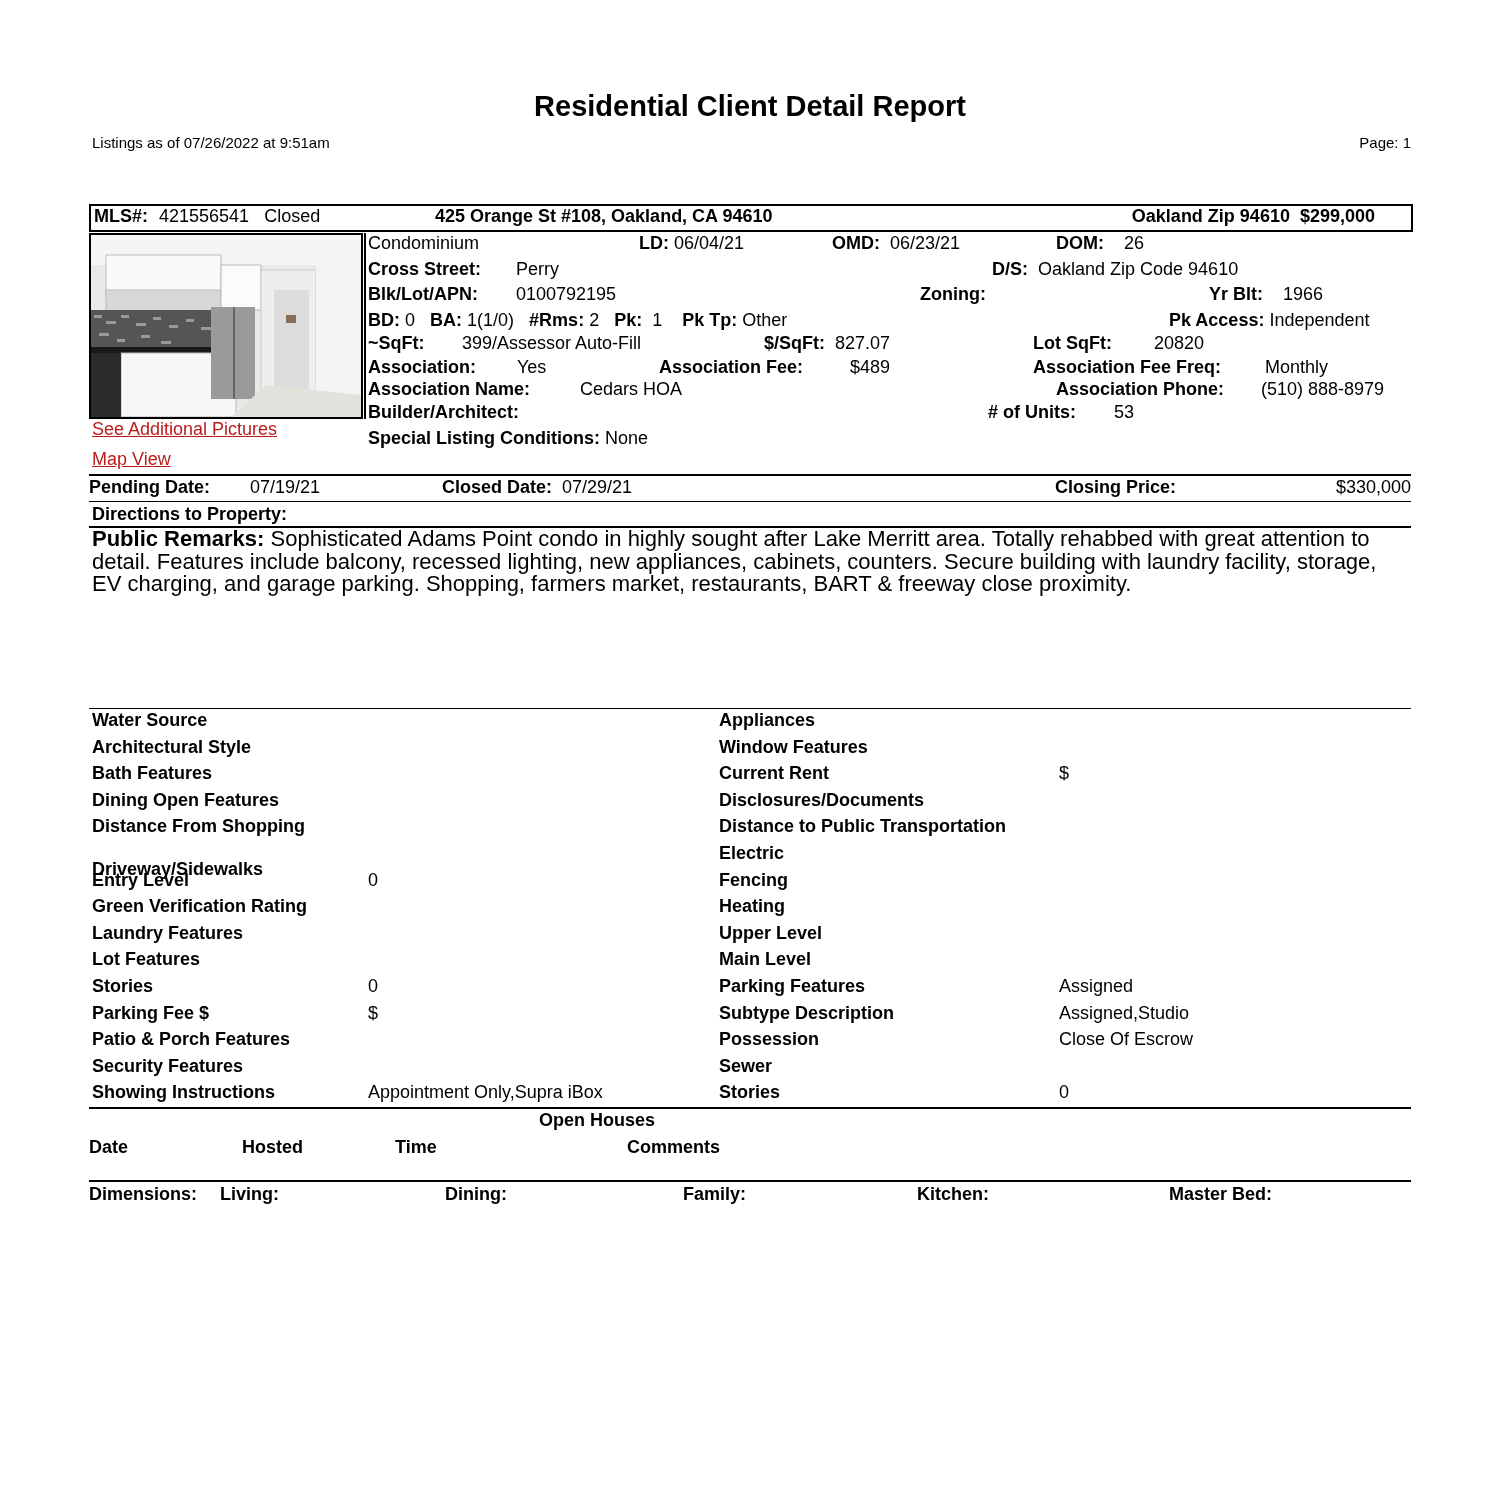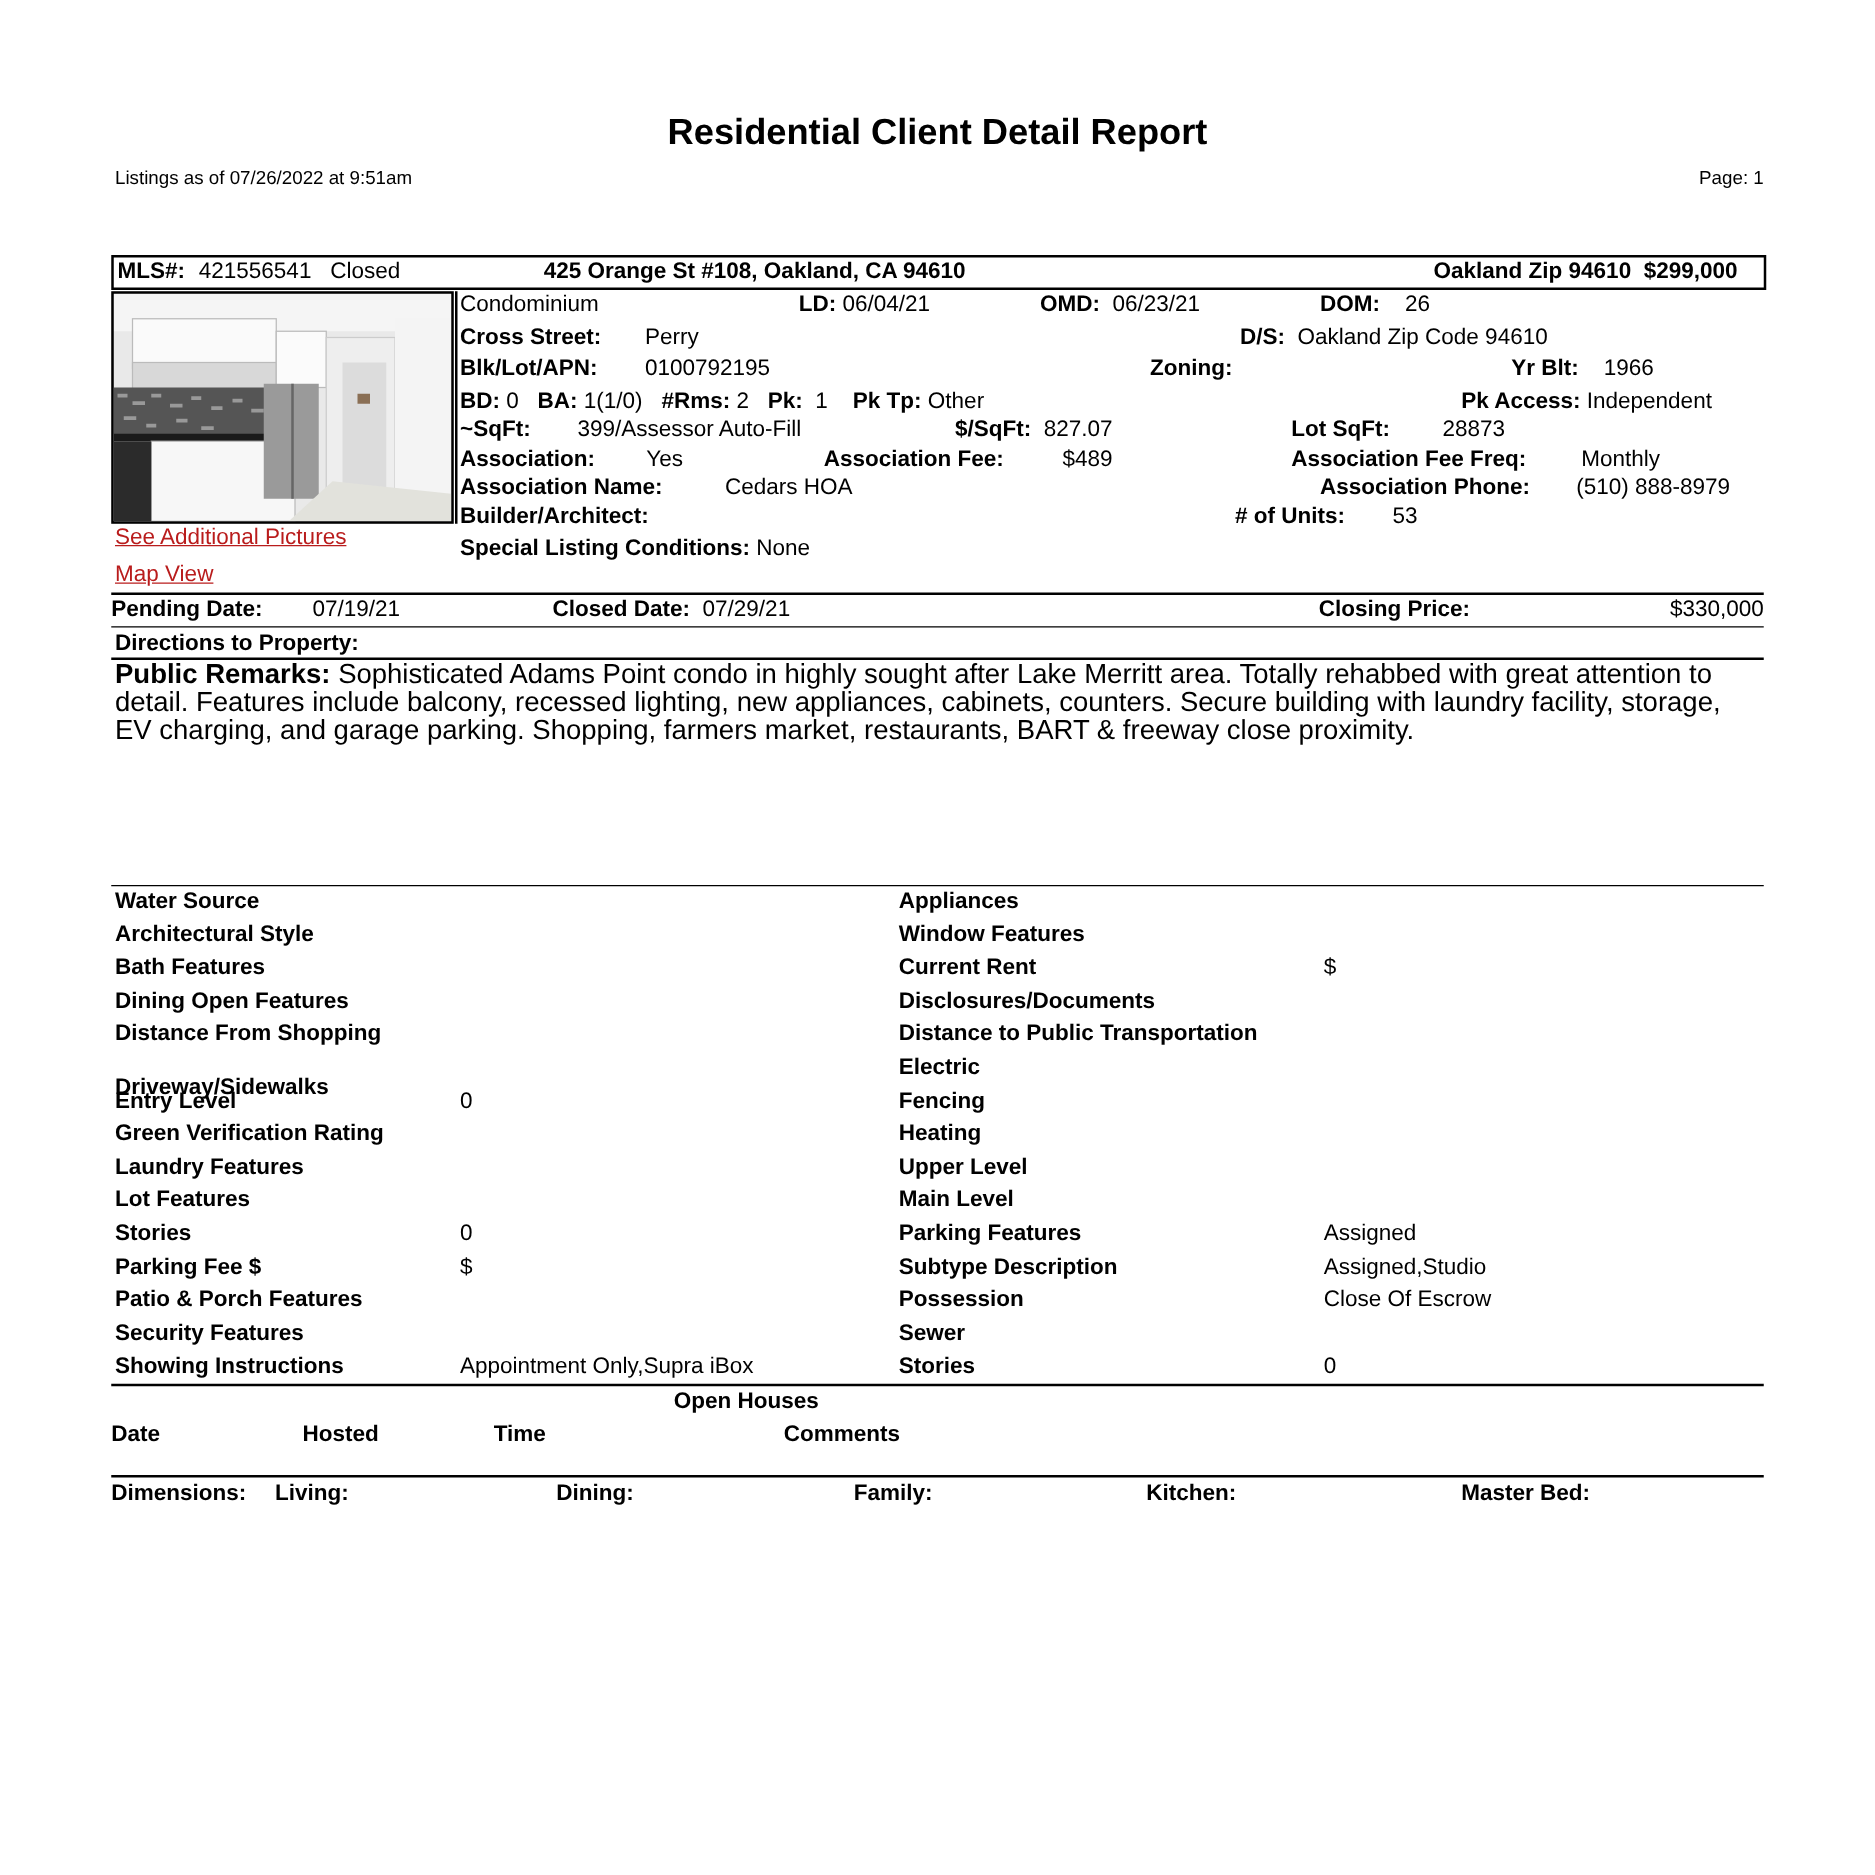--- a/index.html
+++ b/index.html
@@ -23,21 +23,21 @@
 <div class="abs small" style="left:92px; top:134px;">Listings as of 07/26/2022 at  9:51am</div>
 <div class="abs small" style="right:89px; top:134px;">Page: 1</div>
 
 <div class="header-box"></div>
 <div class="abs f18" style="left:94px; top:206px;">
   <span class="b">MLS#:</span>
   <span style="margin-left:6px;">421556541</span>
   <span style="margin-left:10px;">Closed</span>
 </div>
 <div class="abs f18 b" style="left:435px; top:206px;">425 Orange St #108, Oakland, CA 94610</div>
-<div class="abs f18 b" style="right:110px; top:206px; white-space:pre;text-align:right;">Oakland Zip 94610  $299,000</div>
+<div class="abs f18 b" style="right:125px; top:206px; white-space:pre;text-align:right;">Oakland Zip 94610  $299,000</div>
 
 <div class="photo">
   <svg width="270" height="182" viewBox="0 0 270 182">
     <rect x="0" y="0" width="270" height="182" fill="#e9e9e9"></rect>
     <rect x="0" y="0" width="270" height="30" fill="#f5f5f5"></rect>
     <rect x="15" y="20" width="115" height="40" fill="#fafafa" stroke="#bbb"></rect>
     <rect x="15" y="55" width="115" height="25" fill="#d8d8d8" stroke="#bbb"></rect>
     <rect x="130" y="30" width="40" height="45" fill="#fbfbfb" stroke="#bbb"></rect>
     <rect x="0" y="75" width="130" height="40" fill="#555"></rect>
     <g fill="#999">
@@ -87,21 +87,21 @@
   <span class="b">BD:</span> <span>0</span>&nbsp;&nbsp;
   <span class="b">BA:</span> <span>1(1/0)</span>&nbsp;&nbsp;
   <span class="b">#Rms:</span> <span>2</span>&nbsp;&nbsp;
   <span class="b">Pk:</span>&nbsp; <span>1</span>&nbsp;&nbsp;&nbsp;
   <span class="b">Pk Tp:</span> <span>Other</span>
 </div>
 <div class="abs f18" style="left:1169px; top:310px;"><span class="b">Pk Access:</span> <span>Independent</span></div>
 
 <div class="abs f18" style="left:368px; top:333px;"><span class="b">~SqFt:</span><span style="position:absolute; left:94px;">399/Assessor Auto-Fill</span></div>
 <div class="abs f18" style="left:764px; top:333px;"><span class="b">$/SqFt:</span>&nbsp; <span>827.07</span></div>
-<div class="abs f18" style="left:1033px; top:333px;"><span class="b">Lot SqFt:</span><span style="position:absolute; left:121px;">28873</span></div>
+<div class="abs f18" style="left:1033px; top:333px;"><span class="b">Lot SqFt:</span><span style="position:absolute; left:121px;">20820</span></div>
 
 <div class="abs f18" style="left:368px; top:357px;"><span class="b">Association:</span><span style="position:absolute; left:149px;">Yes</span></div>
 <div class="abs f18" style="left:659px; top:357px;"><span class="b">Association Fee:</span><span style="position:absolute; left:191px;">$489</span></div>
 <div class="abs f18" style="left:1033px; top:357px;"><span class="b">Association Fee Freq:</span><span style="position:absolute; left:232px;">Monthly</span></div>
 
 <div class="abs f18" style="left:368px; top:379px;"><span class="b">Association Name:</span><span style="position:absolute; left:212px;">Cedars HOA</span></div>
 <div class="abs f18" style="left:1056px; top:379px;"><span class="b">Association Phone:</span><span style="position:absolute; left:205px;">(510) 888-8979</span></div>
 
 <div class="abs f18 b" style="left:368px; top:402px;">Builder/Architect:</div>
 <div class="abs f18" style="left:988px; top:402px;"><span class="b"># of Units:</span><span style="position:absolute; left:126px;">53</span></div>

